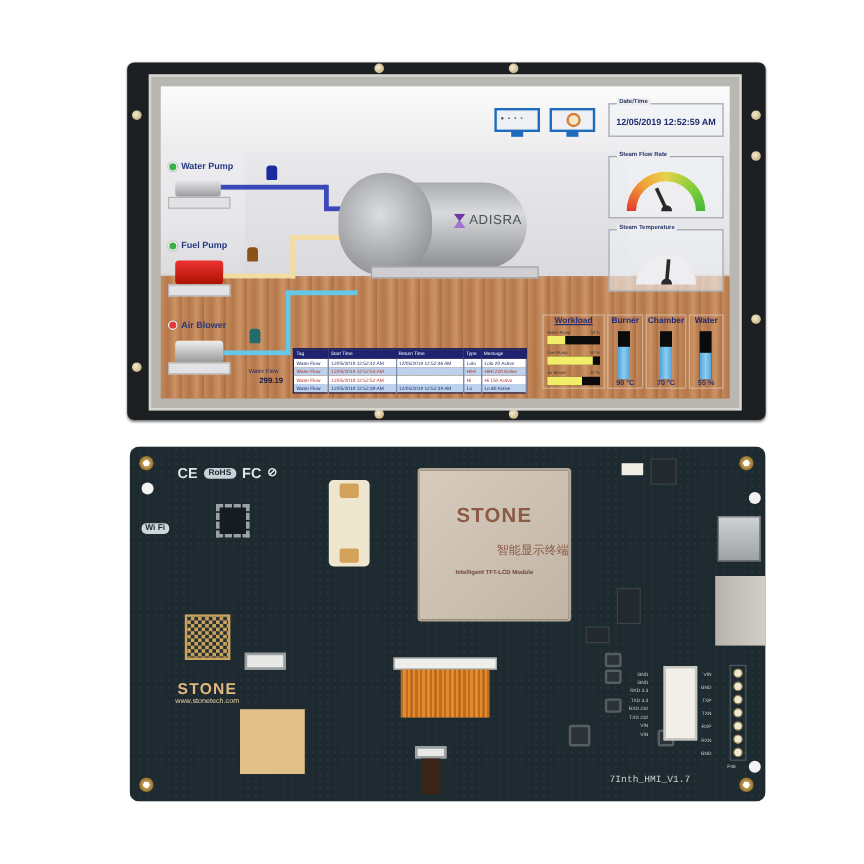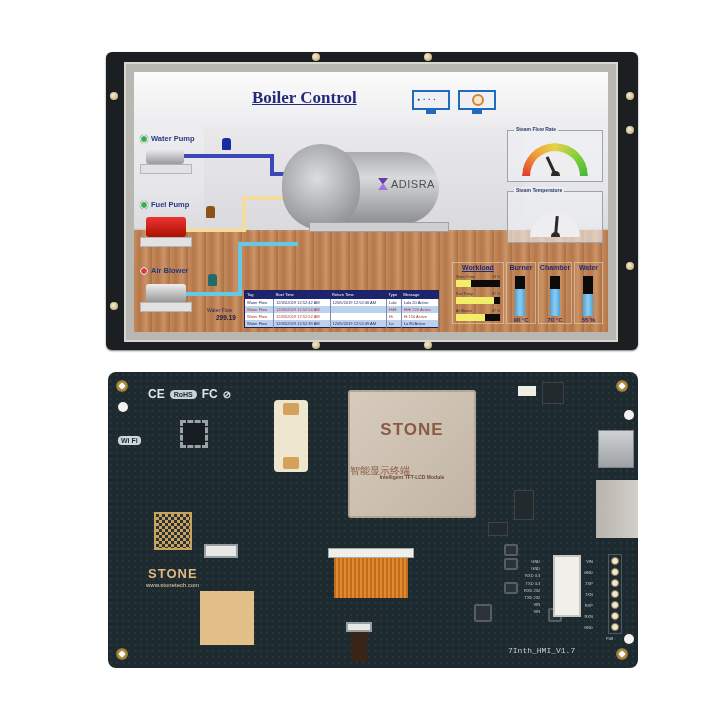--- a/index.html
+++ b/index.html
@@ -170,21 +170,21 @@
   .wifi { position: absolute; left: 10px; top: 64px; font-size: 7px; background: #cfd6db; color: #1d2a30; padding: 1px 3px; border-radius: 4px; font-weight: bold; }
   .qfp { position: absolute; left: 72px; top: 48px; width: 28px; height: 28px; background: #151d22; border: 3px dashed #9aa2a5; }
   .battery { position: absolute; left: 166px; top: 28px; width: 34px; height: 72px; background: #efe6cf; border-radius: 4px; }
   .battery::before { content: ""; position: absolute; left: 9px; top: 3px; width: 16px; height: 12px; background: #d4a25a; border-radius: 2px; }
   .battery::after { content: ""; position: absolute; left: 9px; bottom: 3px; width: 16px; height: 12px; background: #d4a25a; border-radius: 2px; }
   .module {
     position: absolute; left: 240px; top: 18px; width: 128px; height: 128px;
     background: linear-gradient(135deg, #d6cbbd, #c2b5a5); border: 2px solid #b3a694; border-radius: 3px;
   }
   .module .brand { position: absolute; top: 28px; width: 100%; text-align: center; font-size: 17px; font-weight: bold; color: #8a5a45; letter-spacing: 1px; }
-  .module .cn { position: absolute; top: 72px; width: 100%; text-align: left; font-family: "DejaVu Serif", serif; font-size: 10px; color: #8a5a45; }
+  .module .cn { position: absolute; top: 60px; width: 100%; text-align: right; font-family: "DejaVu Serif", serif; font-size: 10px; color: #8a5a45; }
   .module .sub { position: absolute; top: 82px; width: 100%; text-align: center; font-size: 5px; font-weight: bold; color: #6b4838; }
   .qr { position: absolute; left: 46px; top: 140px; width: 38px; height: 38px;
     background: repeating-conic-gradient(#c8a45e 0 25%, #2b3235 0 50%) 0 0/6px 6px; border: 2px solid #c8a45e; }
   .stone-logo { position: absolute; left: 40px; top: 194px; font-size: 13px; font-weight: bold; color: #e0b880; letter-spacing: 1px; }
   .stone-url { position: absolute; left: 38px; top: 210px; font-size: 6px; color: #e8d0a8; }
   .gold-pad { position: absolute; left: 92px; top: 219px; width: 54px; height: 54px; background: #e3bf8a; }
   .fpc-small { position: absolute; width: 34px; height: 14px; background: #e8e8e6; border: 2px solid #9aa0a2; }
   .fpc-big { position: absolute; left: 220px; top: 176px; width: 86px; height: 52px; }
   .fpc-big .conn { height: 10px; background: #eeeeea; border: 1px solid #a8a8a8; }
   .fpc-big .ribbon { margin: 0 6px; height: 40px; background: repeating-linear-gradient(90deg, #c26b1c 0 2px, #e08c2e 2px 4px); }
@@ -212,35 +212,38 @@
   <span class="mount" style="left:520px;top:74px"></span>
   <span class="mount" style="left:520px;top:210px"></span>
   <span class="mount" style="left:4px;top:250px"></span>
 
   <div class="screen-frame">
     <div class="screen">
       <div class="room-ceiling"></div>
       <div class="room-back"></div>
       <div class="room-floor"></div>
 
-      <div class="title">Boiler Control</div>
 
       <div class="monitor" style="left:278px">
         <div class="scr">
             <span class="dots">● ▪ ▪ ▪</span>
           </div>
         <div class="stand"></div>
       </div>
       <div class="monitor" style="left:324px">
         <div class="scr">
             <span class="gauge-ico"></span>
           </div>
         <div class="stand"></div>
       </div>
 
+      <div class="group-box" style="left:373px;top:14px;width:96px;height:28px;">
+        <span class="legend">Date/Time</span>
+        <div class="datetime-value">12/05/2019 12:52:59 AM</div>
+      </div>
 
       <div class="group-box" style="left:373px;top:58px;width:96px;height:52px;">
         <span class="legend">Steam Flow Rate</span>
         <div class="gauge">
           <div class="arc"></div>
             <div class="hole"></div>
           <div class="needle" style="transform:rotate(-25deg)"></div>
           <div class="needle-hub"></div>
         </div>
       </div>

